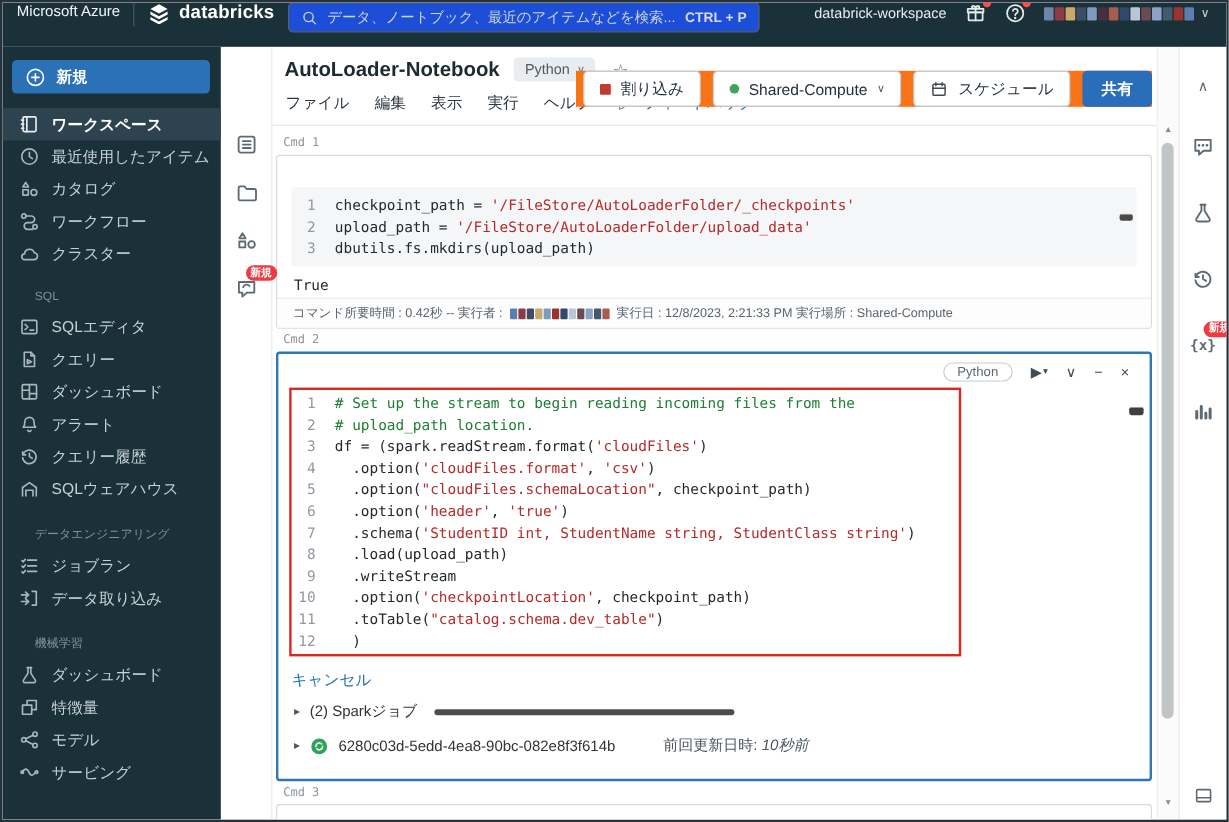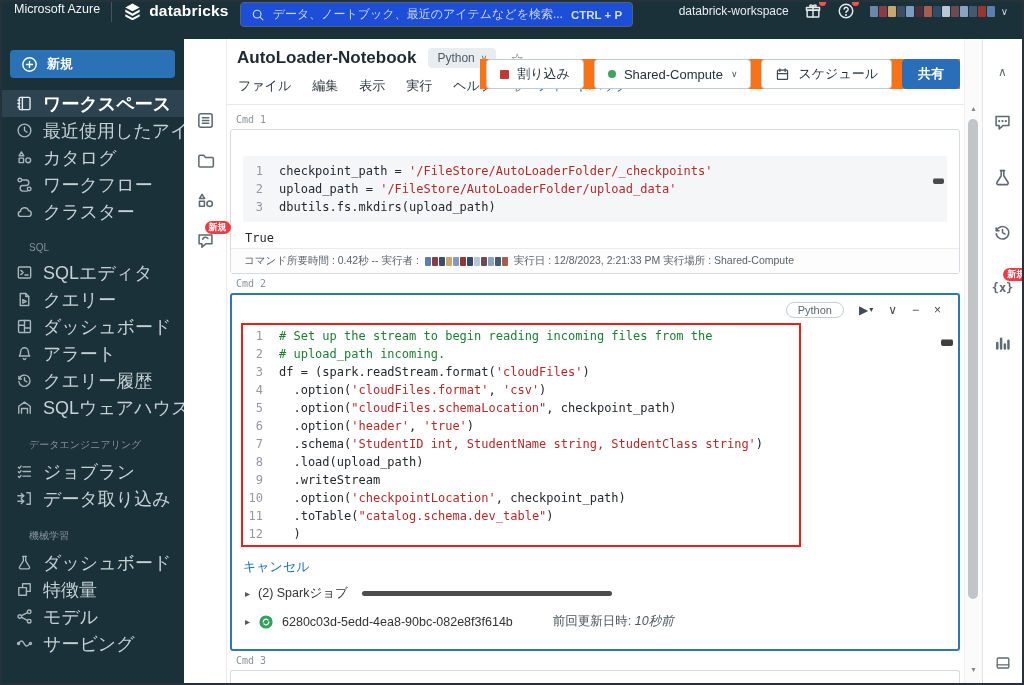--- a/index.html
+++ b/index.html
@@ -30,21 +30,21 @@
   .redact.small i{width:6px;height:9px}
   .tb-chev{font-size:10px;color:#cdd6da}
 
   
   .sidebar{position:absolute;top:37px;left:0;width:182px;bottom:0;background:#1b3139;
     overflow:hidden;padding-top:11px;z-index:20}
   .new-btn{margin:0 9px 12px 8px;height:28px;background:#2a72b5;border-radius:4px;display:flex;
     align-items:center;gap:9px;padding:0 11px;color:#fff;font-size:13px;font-weight:bold;cursor:pointer}
   .new-btn .si-icon{color:#fff}
   .side-item{height:27px;display:flex;align-items:center;gap:10px;padding:0 10px 0 14px;
-    color:#c6d1d6;font-size:18px;white-space:nowrap;cursor:pointer}
+    color:#c6d1d6;font-size:13px;white-space:nowrap;cursor:pointer}
   .side-item.selected{background:#2d4450;color:#fff;font-weight:bold}
   .si-icon{width:17px;height:17px;flex:none;color:#a7b5bc;display:flex;align-items:center;justify-content:center}
   .side-item.selected .si-icon{color:#e8eef0}
   .side-header{margin:17px 0 6px 27px;font-size:10px;color:#81929b}
 
   
   .strip{position:absolute;top:37px;left:182px;width:43px;bottom:0;background:#fff;
     border-right:1px solid #ececec;display:flex;flex-direction:column;align-items:center;
     padding-top:72px;gap:21px;z-index:10}
   .strip-icon{width:19px;height:19px;color:#5e6a72;position:relative;cursor:pointer}
@@ -477,21 +477,21 @@
           <span class="tbtn">
             <span>▶</span>
             <span class="small">▾</span>
           </span>
           <span class="tbtn">∨</span>
           <span class="tbtn">−</span>
           <span class="tbtn">×</span>
         </div>
         <div class="redbox">
             <div class="codeline"><span class="ln">1</span><span class="tok-c"># Set up the stream to begin reading incoming files from the</span></div>
-            <div class="codeline"><span class="ln">2</span><span class="tok-c"># upload_path incoming.</span></div>
+            <div class="codeline"><span class="ln">2</span><span class="tok-c"># upload_path location.</span></div>
             <div class="codeline"><span class="ln">3</span><span class="tok-d">df = (spark.readStream.format(</span><span class="tok-s">'cloudFiles'</span><span class="tok-d">)</span></div>
             <div class="codeline"><span class="ln">4</span><span class="tok-d">  .option(</span><span class="tok-s">'cloudFiles.format'</span><span class="tok-d">, </span><span class="tok-s">'csv'</span><span class="tok-d">)</span></div>
             <div class="codeline"><span class="ln">5</span><span class="tok-d">  .option(</span><span class="tok-s">"cloudFiles.schemaLocation"</span><span class="tok-d">, checkpoint_path)</span></div>
             <div class="codeline"><span class="ln">6</span><span class="tok-d">  .option(</span><span class="tok-s">'header'</span><span class="tok-d">, </span><span class="tok-s">'true'</span><span class="tok-d">)</span></div>
             <div class="codeline"><span class="ln">7</span><span class="tok-d">  .schema(</span><span class="tok-s">'StudentID int, StudentName string, StudentClass string'</span><span class="tok-d">)</span></div>
             <div class="codeline"><span class="ln">8</span><span class="tok-d">  .load(upload_path)</span></div>
             <div class="codeline"><span class="ln">9</span><span class="tok-d">  .writeStream</span></div>
             <div class="codeline"><span class="ln">10</span><span class="tok-d">  .option(</span><span class="tok-s">'checkpointLocation'</span><span class="tok-d">, checkpoint_path)</span></div>
             <div class="codeline"><span class="ln">11</span><span class="tok-d">  .toTable(</span><span class="tok-s">"catalog.schema.dev_table"</span><span class="tok-d">)</span></div>
             <div class="codeline"><span class="ln">12</span><span class="tok-d">  )</span></div>

